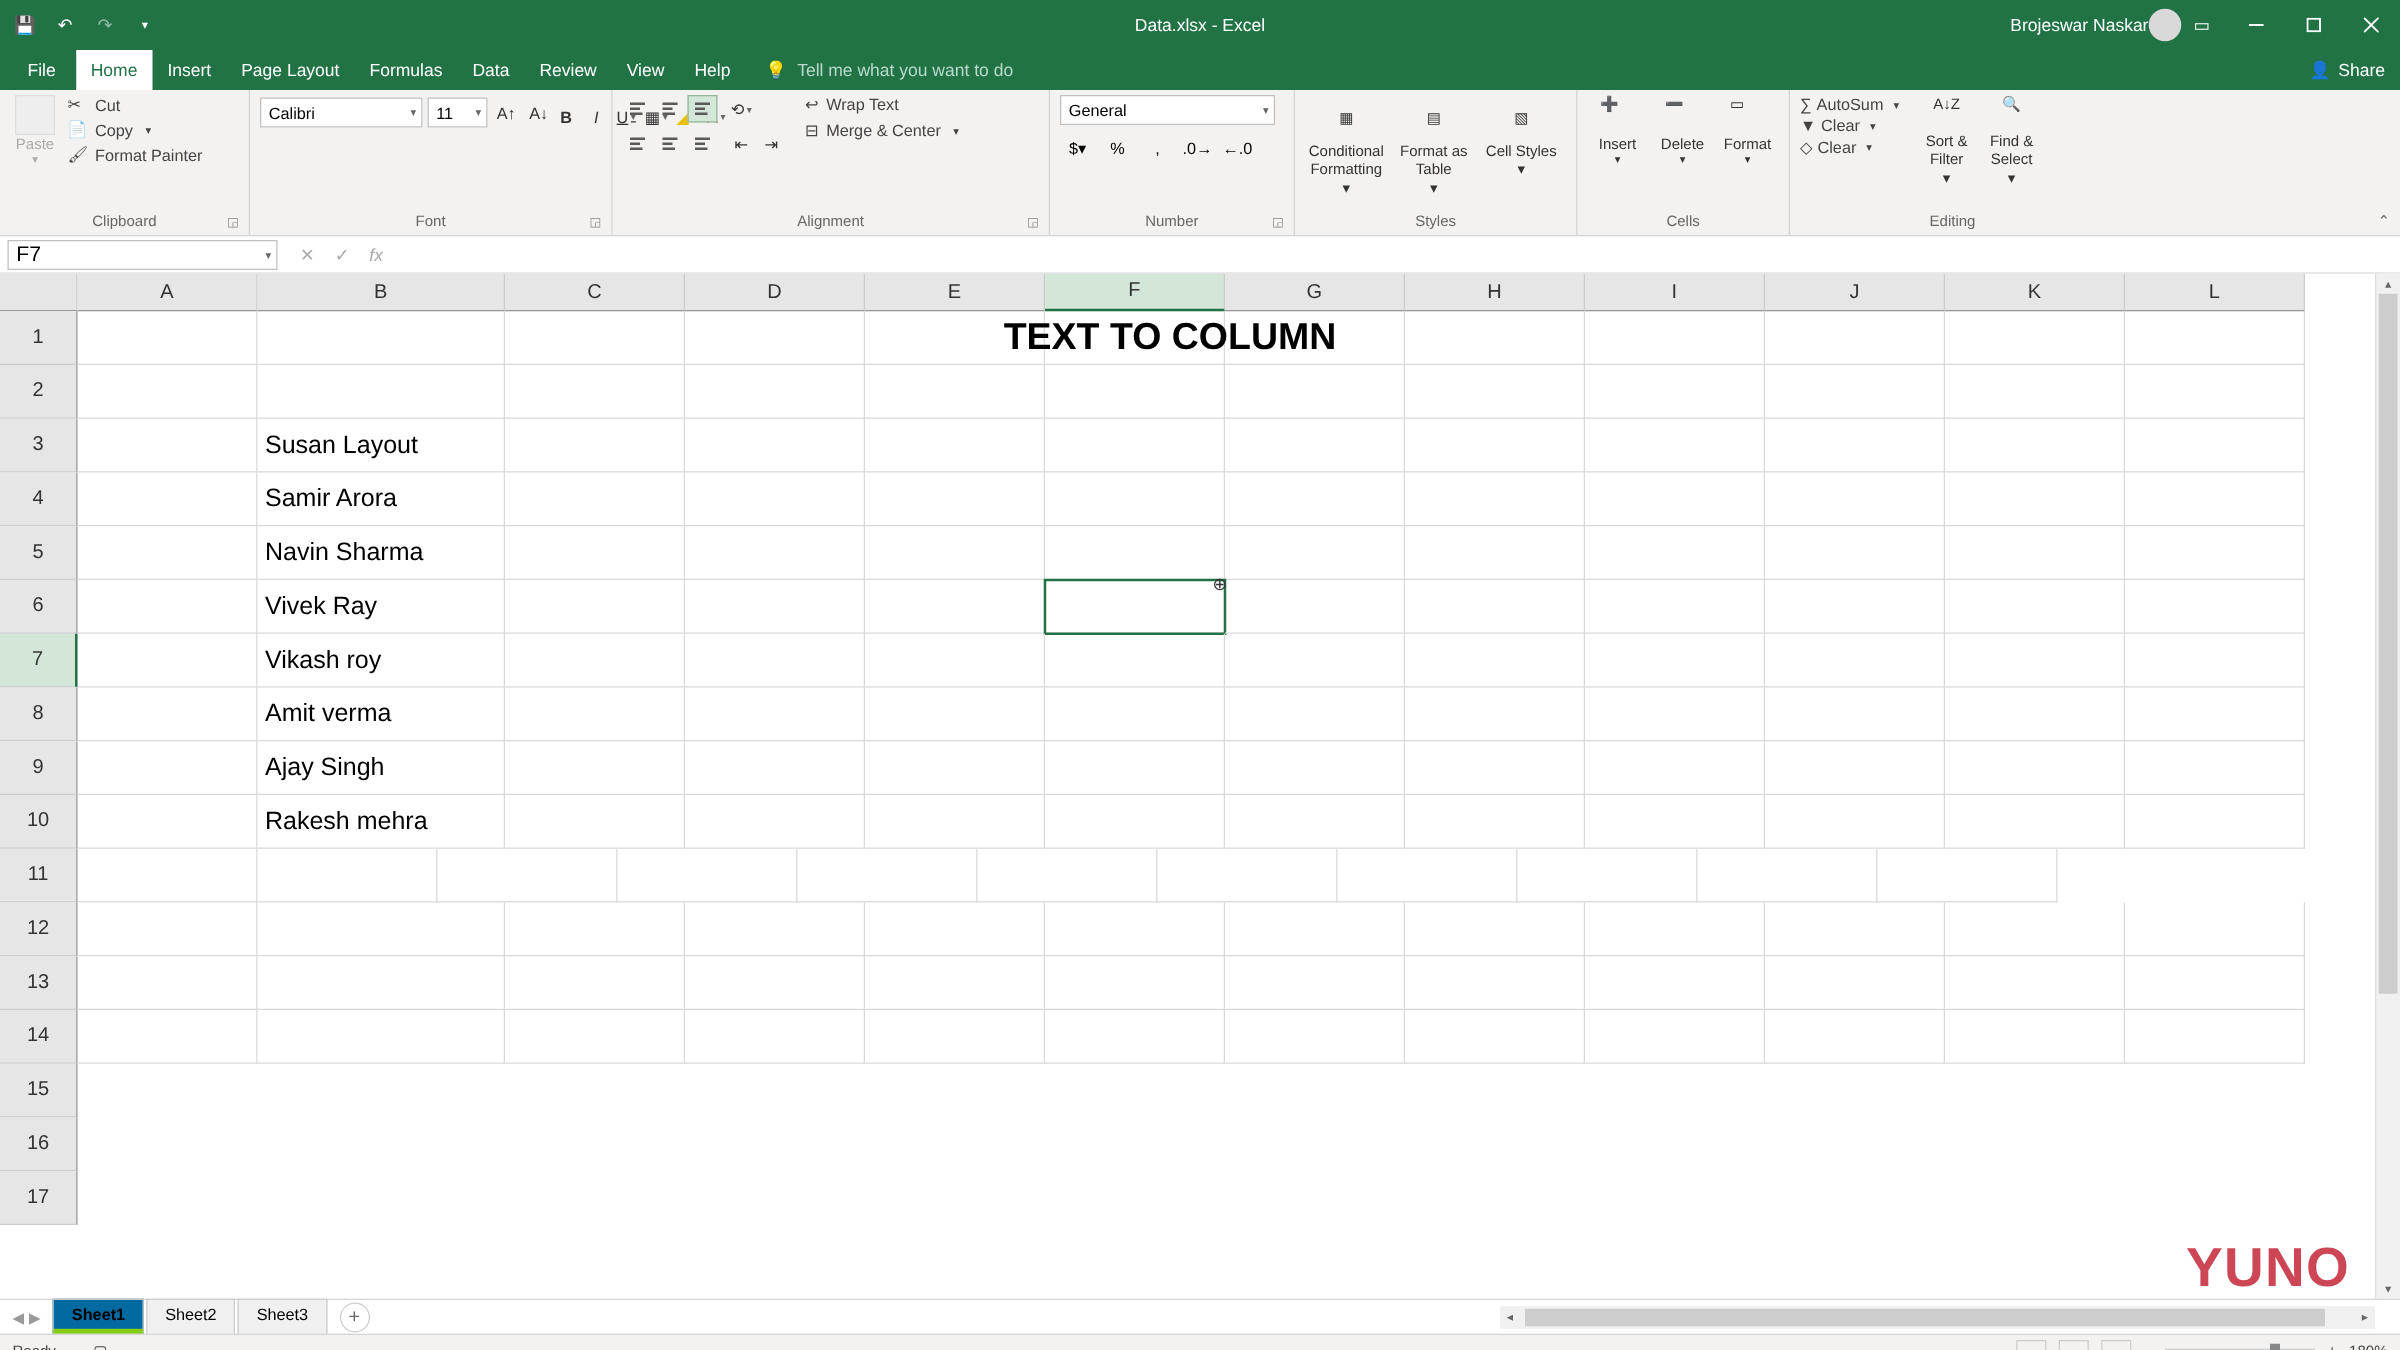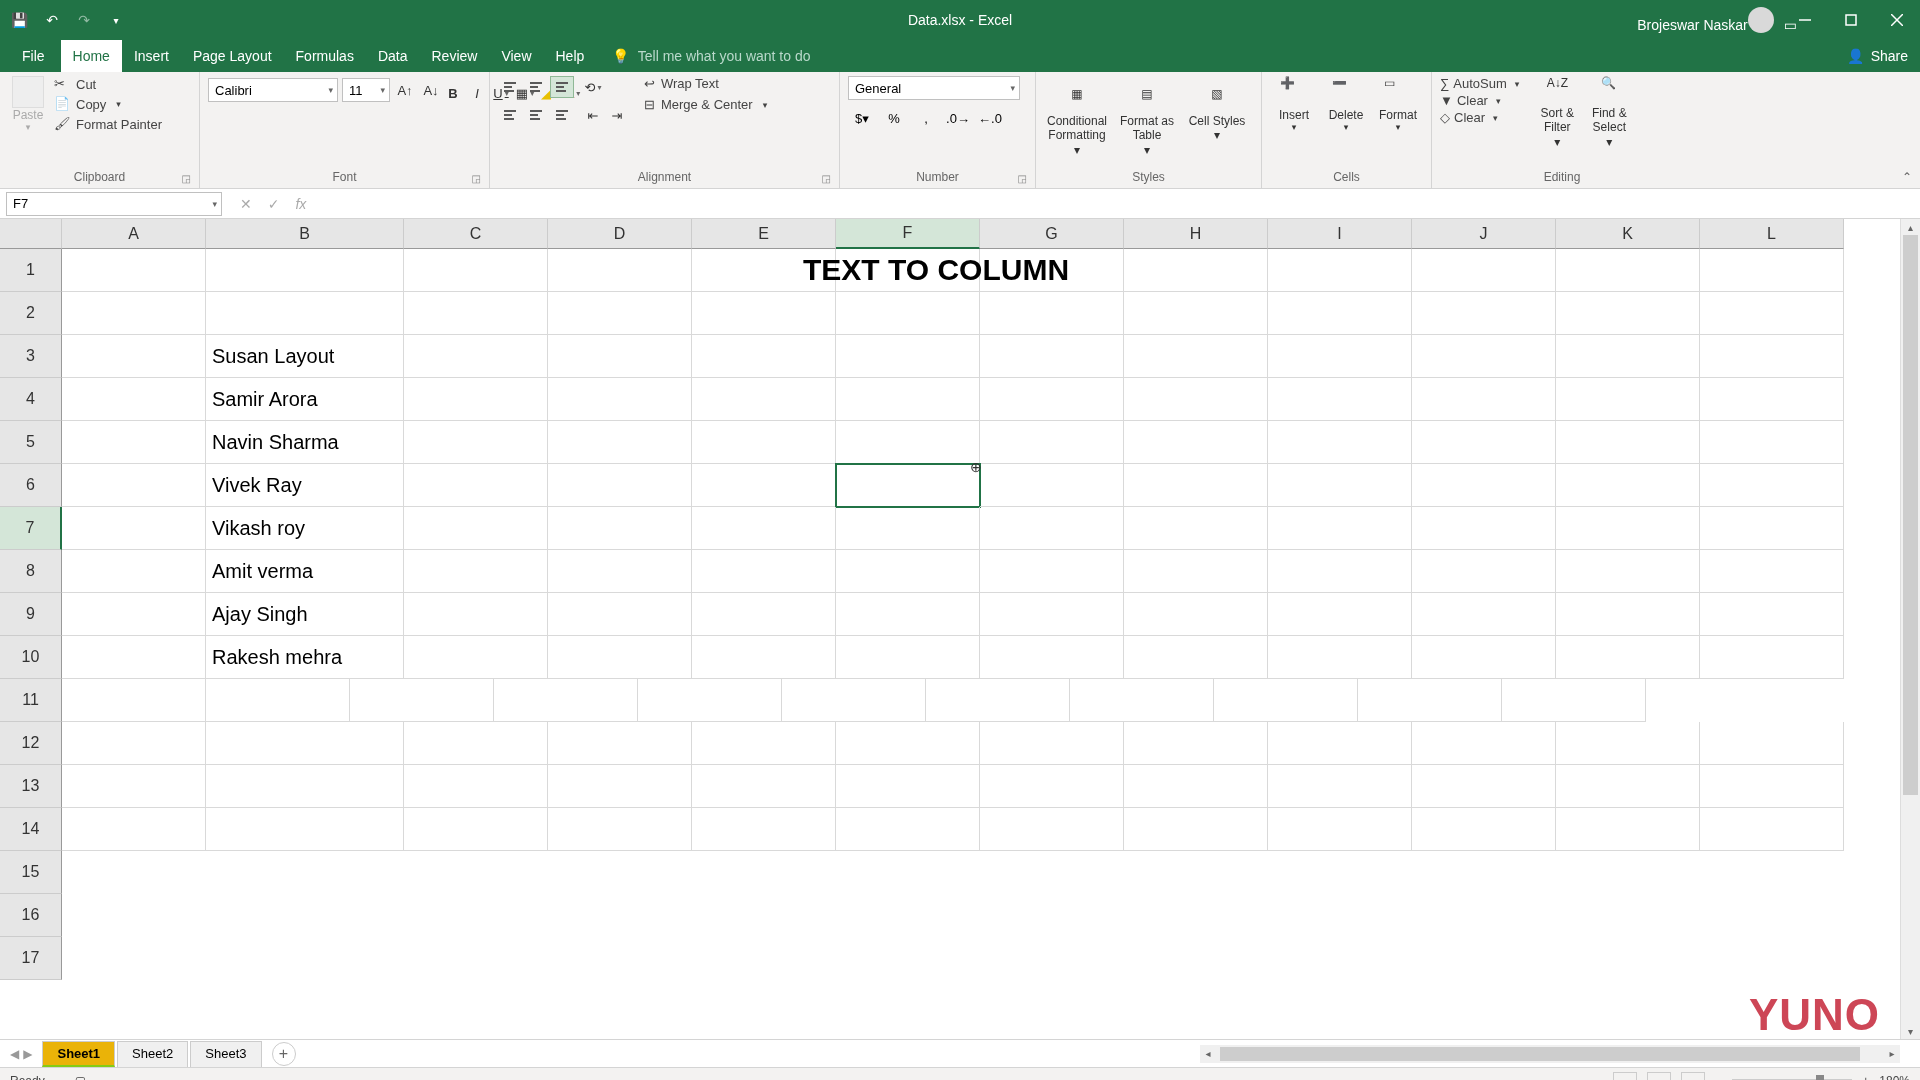--- a/index.html
+++ b/index.html
@@ -3,21 +3,21 @@
 <meta charset="utf-8">
 <style>
 * { margin: 0; padding: 0; box-sizing: border-box; font-family: "Segoe UI", Arial, sans-serif; }
 body { background: #fff; width: 1920px; height: 1080px; overflow: hidden; position: relative; }
 
 
 .title-bar { height: 40px; background: #217346; display: flex; align-items: center; color: #fff; position: relative; }
 .title-bar .qat { display: flex; align-items: center; margin-left: 10px; gap: 12px; }
 .title-bar .qat-icon { width: 20px; height: 20px; display: flex; align-items: center; justify-content: center; font-size: 14px; color: #fff; }
 .title-bar .title-text { position: absolute; left: 50%; transform: translateX(-50%); font-size: 14px; }
-.title-bar .user-area { position: absolute; right: 123px; display: flex; align-items: flex-end; font-size: 14px; }
+.title-bar .user-area { position: absolute; right: 152px; display: flex; align-items: center; font-size: 14px; }
 .title-bar .avatar { width: 26px; height: 26px; border-radius: 50%; background: #d9d9d9; }
 .title-bar .win-controls { position: absolute; right: 0; display: flex; }
 .title-bar .win-btn { width: 46px; height: 40px; display: flex; align-items: center; justify-content: center; }
 .title-bar .win-btn svg { stroke: #fff; }
 
 
 .menu-bar { height: 32px; background: #217346; display: flex; align-items: center; padding-left: 6px; }
 .menu-item { padding: 0 12px; height: 32px; display: flex; align-items: center; color: #fff; font-size: 14px; }
 .menu-item.file { padding: 0 16px; }
 .menu-item.active { background: #fff; color: #217346; }
@@ -74,21 +74,21 @@
 .editing-left { display: flex; flex-direction: column; gap: 2px; font-size: 13px; color: #444; }
 .editing-left div { display: flex; align-items: center; gap: 4px; }
 .editing-right { display: flex; gap: 4px; margin-left: 8px; }
 .edit-big { width: 48px; display: flex; flex-direction: column; align-items: center; font-size: 12px; color: #333; text-align: center; line-height: 1.2; }
 .edit-big .eicon { width: 28px; height: 28px; margin-bottom: 2px; }
 
 .ribbon-collapse { position: absolute; right: 8px; bottom: 4px; font-size: 12px; color: #666; }
 
 
 .formula-bar { height: 30px; background: #fff; border-bottom: 1px solid #d4d4d4; display: flex; align-items: center; }
-.name-box { width: 216px; height: 24px; border: 1px solid #c0c0c0; margin: 0 6px; padding: 0 6px; font-size: 13px; display: flex; align-items: center; position: relative; background: #fff; }
+.name-box { width: 216px; height: 24px; border: 1px solid #c0c0c0; margin: 0 6px; padding: 0 6px; font-size: 17px; display: flex; align-items: center; position: relative; background: #fff; }
 .name-box::after { content: "▾"; position: absolute; right: 4px; font-size: 9px; color: #666; }
 .fb-btns { display: flex; gap: 16px; padding: 0 12px; color: #aaa; font-size: 14px; }
 .formula-input { flex: 1; height: 24px; border: none; background: #fff; padding: 0 6px; font-size: 13px; }
 
 
 .sheet-area { position: relative; height: 820px; background: #fff; display: flex; }
 .corner { width: 62px; height: 30px; background: #e6e6e6; border-right: 1px solid #ccc; border-bottom: 1px solid #999; }
 .col-h { background: #e6e6e6; border-right: 1px solid #ccc; border-bottom: 1px solid #999; display: flex; align-items: center; justify-content: center; font-size: 16px; color: #333; }
 .col-h.active { background: #d4e6d8; border-bottom: 2px solid #217346; }
 .row-headers { display: flex; flex-direction: column; width: 62px; }
@@ -105,21 +105,21 @@
 .vscroll .thumb { position: absolute; left: 2px; right: 2px; top: 16px; height: 560px; background: #cdcdcd; }
 .vscroll .arrow { position: absolute; left: 0; right: 0; height: 16px; display: flex; align-items: center; justify-content: center; font-size: 10px; color: #666; }
 
 .sheet-left { display: flex; flex-direction: column; }
 .grid-header-row { display: flex; }
 
 
 .sheet-tabs-bar { height: 28px; background: #fff; border-top: 1px solid #d4d4d4; display: flex; align-items: center; position: relative; }
 .nav-arrows { display: flex; gap: 4px; padding: 0 10px; color: #999; font-size: 12px; }
 .sheet-tab { padding: 4px 14px; border: 1px solid #ccc; border-bottom: none; background: #f0f0f0; font-size: 13px; margin-right: 2px; }
-.sheet-tab.active { background: #eab308; font-weight: bold; border-bottom: 2px solid #84cc16; }
+.sheet-tab.active { background: #0369a1; font-weight: bold; border-bottom: 6px solid #84cc16; }
 .add-sheet { width: 24px; height: 24px; border: 1px solid #ccc; border-radius: 50%; display: flex; align-items: center; justify-content: center; margin-left: 8px; color: #666; }
 .hscroll { position: absolute; right: 20px; width: 700px; height: 18px; background: #f0f0f0; display: flex; align-items: center; }
 .hscroll .thumb { position: absolute; left: 20px; width: 640px; top: 2px; bottom: 2px; background: #cdcdcd; }
 .hscroll .arrow { width: 16px; display: flex; align-items: center; justify-content: center; font-size: 10px; color: #666; }
 
 
 .status-bar { height: 26px; background: #f3f2f1; border-top: 1px solid #d4d4d4; display: flex; align-items: center; font-size: 12px; color: #444; padding: 0 10px; position: relative; }
 .status-right { position: absolute; right: 10px; display: flex; align-items: center; gap: 10px; }
 .view-btn { width: 24px; height: 18px; border: 1px solid #ccc; }
 .zoom-slider { width: 120px; height: 4px; background: #ccc; position: relative; }

